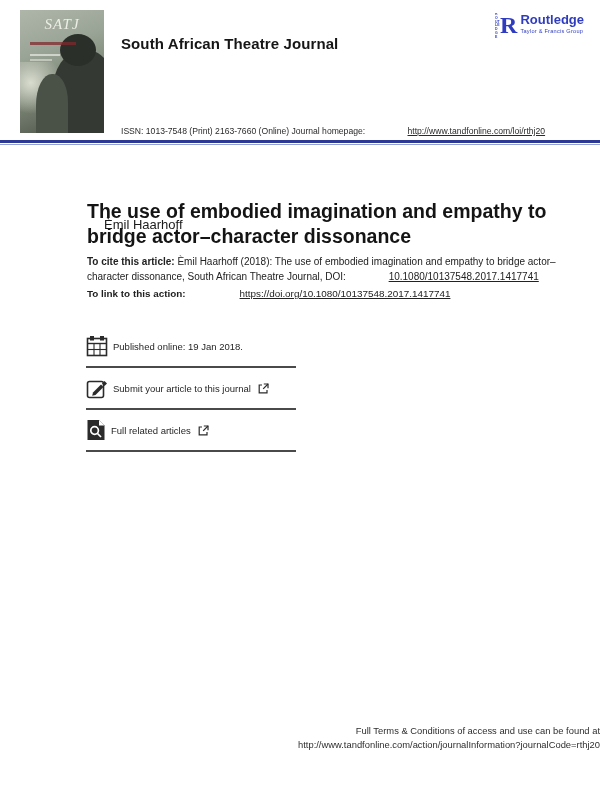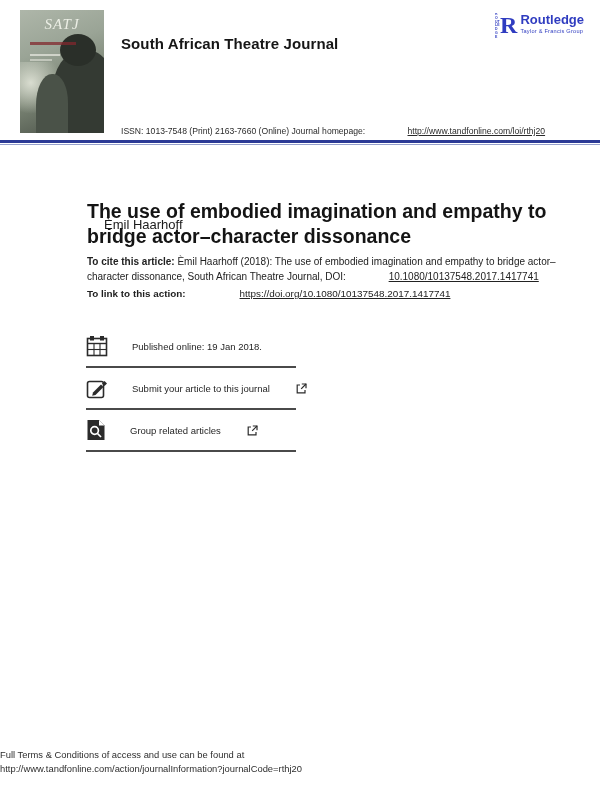--- a/index.html
+++ b/index.html
@@ -66,30 +66,30 @@
   .cite { position:absolute; left:87px; top:255px; width:475px;
     font-size:10px; line-height:14.6px; color:#222; }
   .cite b, .linkline b { font-weight:700; }
   .linkline { position:absolute; left:87px; top:288px; width:475px;
     font-size:9.9px; color:#222; }
   .linkline .u { margin-left:14px; }
 
   
   .actions { position:absolute; left:86px; top:326px; width:210px; }
   .action-row {
-    height:42px; display:flex; align-items:center; gap:24px;
+    height:42px; display:flex; align-items:center; gap:5px;
     border-bottom:2px solid #4a4a4a;
   }
   .action-row .lbl { font-size:9.5px; color:#1f1f1f; white-space:nowrap; }
   .action-row .ico { flex:0 0 auto; display:flex; align-items:center; }
   .ext { margin-left:2px; flex:0 0 auto; display:flex; }
 
   
-  .footer { position:absolute; left:0; top:724px; width:600px; text-align:left;
-    font-size:9.4px; line-height:13.5px; color:#2e2e2e;margin-top:24px; }
+  .footer { position:absolute; left:0; top:724px; width:600px; text-align:right;
+    font-size:9.4px; line-height:13.5px; color:#2e2e2e; }
 </style>
 </head>
 <body>
 
 <div class="page">
 
   <div class="cover">
     <div class="sky"></div>
     <div class="fig-main"></div>
     <div class="fig-hair"></div>
@@ -164,21 +164,21 @@
 
     <div class="action-row">
       <span class="ico">
         <svg width="20" height="22" viewBox="0 0 20 22">
           <path d="M1.5 1 H13 L18.5 6.5 V21 H1.5 Z" fill="#2b2b2b"></path>
           <path d="M13 1 L18.5 6.5 H13 Z" fill="#ffffff"></path>
           <circle cx="8.6" cy="11.5" r="3.8" fill="none" stroke="#ffffff" stroke-width="1.7"></circle>
           <line x1="11.5" y1="14.5" x2="15" y2="18" stroke="#ffffff" stroke-width="1.7"></line>
         </svg>
       </span>
-      <span class="lbl">Group related articles</span>
+      <span class="lbl">Full related articles</span>
       <span class="ext">
         <svg width="11" height="11" viewBox="0 0 11 11">
           <path d="M4 2 H1.2 V9.8 H9 V7" fill="none" stroke="#2b2b2b" stroke-width="1.2"></path>
           <path d="M5.8 1 H10 V5.2" fill="none" stroke="#2b2b2b" stroke-width="1.2"></path>
           <line x1="10" y1="1" x2="5.2" y2="5.8" stroke="#2b2b2b" stroke-width="1.2"></line>
         </svg>
       </span>
     </div>
 
 

